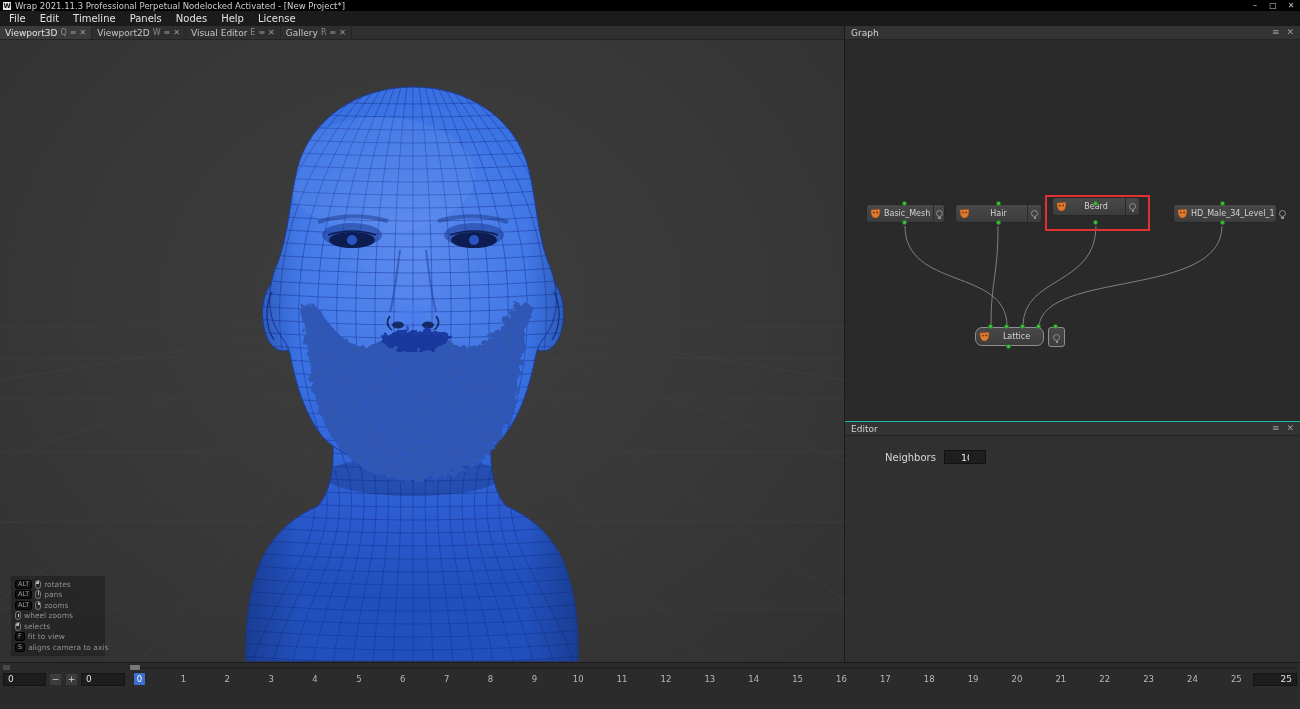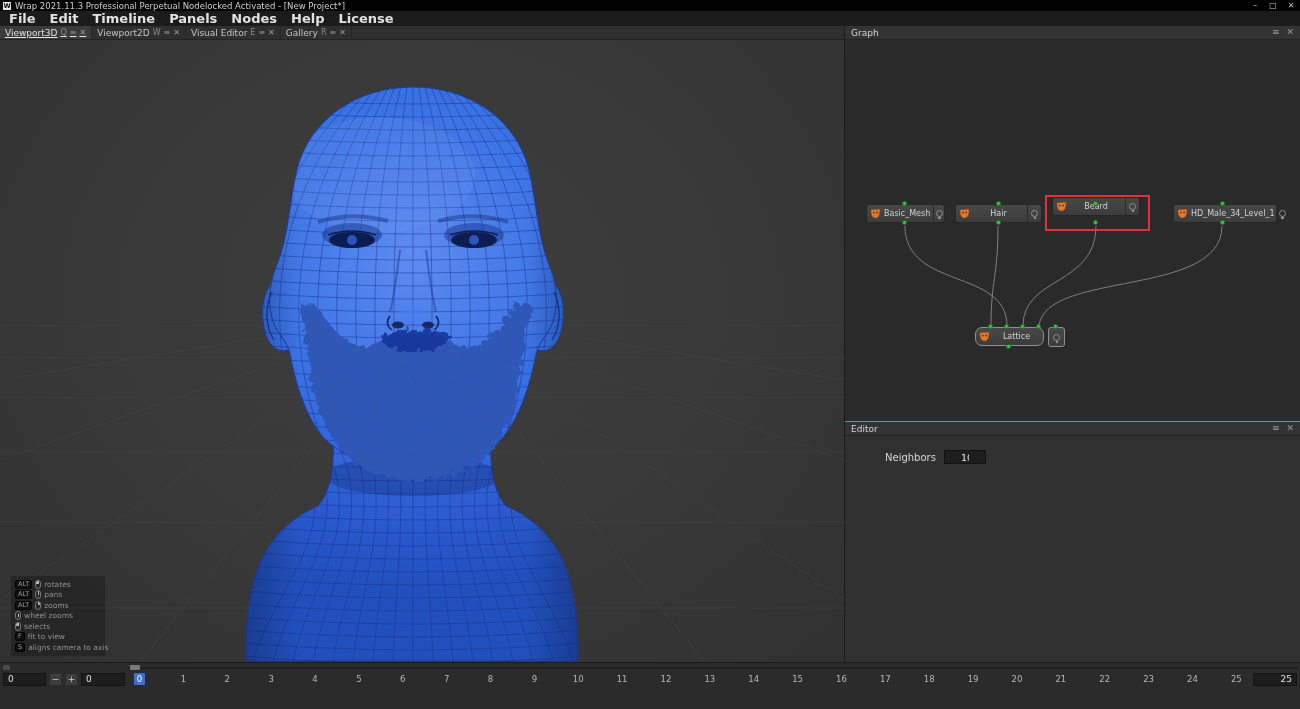--- a/index.html
+++ b/index.html
@@ -12,32 +12,32 @@
   .app-logo { width:8px; height:8px; background:#e8e8e8; color:#000; font-size:6.5px;
     font-weight:bold; display:grid; place-items:center; }
   .title-text { font-size:8.5px; color:#cfcfcf; white-space:nowrap; }
   .win-controls { margin-left:auto; display:flex; }
   .win-btn { width:18px; height:11px; color:#c8c8c8; font-size:8px; display:grid;
     place-items:center; }
 
   
   .menubar { height:15px; background:#1b1b1b; display:flex; align-items:stretch;
     padding-left:2px; }
-  .menubar span { padding:0 7px; display:flex; align-items:center; font-size:13px;
-    color:#e2e2e2;font-weight:bold; }
+  .menubar span { padding:0 7px; display:flex; align-items:center; font-size:10px;
+    color:#e2e2e2; }
 
   
   .main { display:flex; height:636px; }
   .left-dock { width:845px; display:flex; flex-direction:column;
     border-right:1px solid #1b1b1b; }
   .tabstrip { height:14px; background:#2f2f2f; border-bottom:1px solid #232323;
     display:flex; align-items:stretch; }
   .tab { display:flex; align-items:center; gap:3px; padding:0 5px;
     border-right:1px solid #262626; font-size:9px; color:#c4c4c4; }
-  .tab.active { background:#3b3b3b; color:#e2e2e2;text-decoration:underline; }
+  .tab.active { background:#3b3b3b; color:#e2e2e2; }
   .tab-sc { color:#8a8a8a; font-size:8px; }
   .ticon { color:#9a9a9a; font-size:8px; line-height:1; }
 
   
   .viewport { position:relative; flex:1;
     background:radial-gradient(ellipse at 50% 42%, #3e3e3e 0%, #383838 55%, #313131 100%); }
   .viewport svg.scene { position:absolute; inset:0; }
 
   
   .hints { position:absolute; left:3px; bottom:6px; width:94px;

